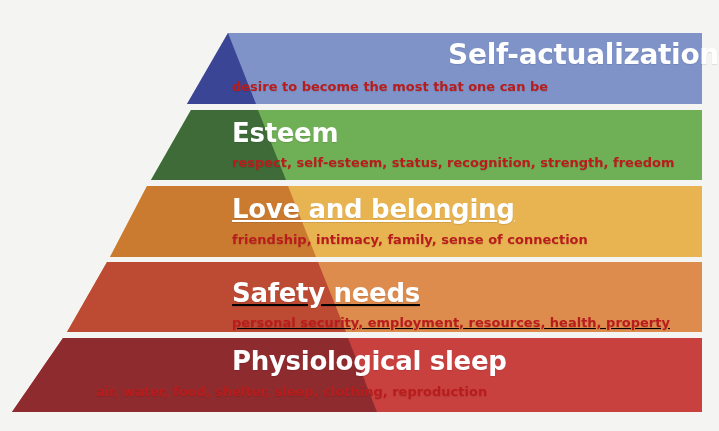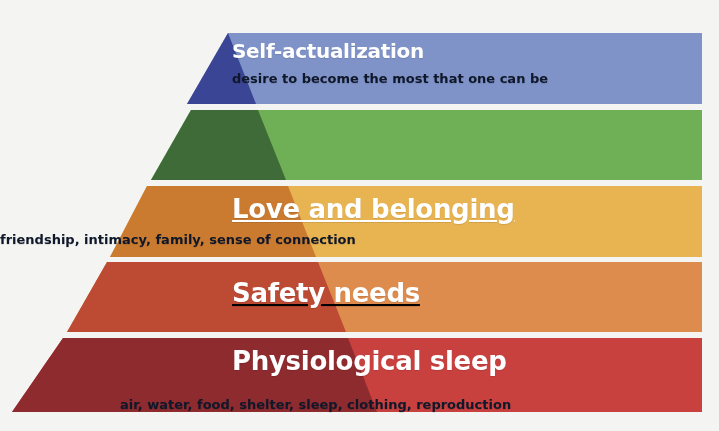--- a/index.html
+++ b/index.html
@@ -31,21 +31,21 @@
   }
   .tier-title {
     color: #ffffff;
     font-weight: bold;
     letter-spacing: -0.3px;
     line-height: 1.0;
     white-space: nowrap;
     text-shadow: 0 1px 1px rgba(0,0,0,0.10);
   }
   .tier-sub {
-    color: #0f172a;
+    color: #b91c1c;
     font-weight: bold;
     line-height: 1.0;
     white-space: nowrap;
     text-shadow: 0 1px 1px rgba(0,0,0,0.10);
   }
 </style>
 </head>
 <body>
 
 <div id="stage">
@@ -100,32 +100,37 @@
 
     <g>
       <g clip-path="url(#clip-tier-4)">
         <rect x="0" y="338" width="719" height="74" fill="#c8413f"></rect>
         <polygon points="348,338 377,412 0,412 0,338" fill="#8e2b2e"></polygon>
       </g>
     </g>
   </svg>
 
   <div class="tier-text" style="top:41px;">
-    <div class="tier-title" style="font-size:20px; padding-left:232px;">Self-actualization</div>
+    <div class="tier-title" style="font-size:28px; padding-left:232px;text-align:right;">Self-actualization</div>
     <div class="tier-sub" style="font-size:13px; padding-left:232px; margin-top:11px;">desire to become the most that one can be</div>
   </div>
 
+  <div class="tier-text" style="top:120px;">
+    <div class="tier-title" style="font-size:26px; padding-left:232px;">Esteem</div>
+    <div class="tier-sub" style="font-size:13px; padding-left:232px; margin-top:10px;">respect, self-esteem, status, recognition, strength, freedom</div>
+  </div>
 
   <div class="tier-text" style="top:196px;">
     <div class="tier-title" style="font-size:26px; padding-left:232px;text-decoration:underline;">Love and belonging</div>
-    <div class="tier-sub" style="font-size:13px; margin-top:11px;">friendship, intimacy, family, sense of connection</div>
+    <div class="tier-sub" style="font-size:13px; padding-left:232px; margin-top:11px;">friendship, intimacy, family, sense of connection</div>
   </div>
 
   <div class="tier-text" style="top:280px;text-decoration:underline;">
     <div class="tier-title" style="font-size:26px; padding-left:232px;">Safety needs</div>
+    <div class="tier-sub" style="font-size:13px; padding-left:232px; margin-top:10px;">personal security, employment, resources, health, property</div>
   </div>
 
   <div class="tier-text" style="top:348px;">
     <div class="tier-title" style="font-size:26px; padding-left:232px;">Physiological sleep</div>
-    <div class="tier-sub" style="font-size:13px; padding-left:120px; margin-top:24px;">air, water, food, shelter, sleep, clothing, reproduction</div>
+    <div class="tier-sub" style="font-size:13px; padding-left:96px; margin-top:11px;">air, water, food, shelter, sleep, clothing, reproduction</div>
   </div>
 
 </div>
 
 </body></html>

